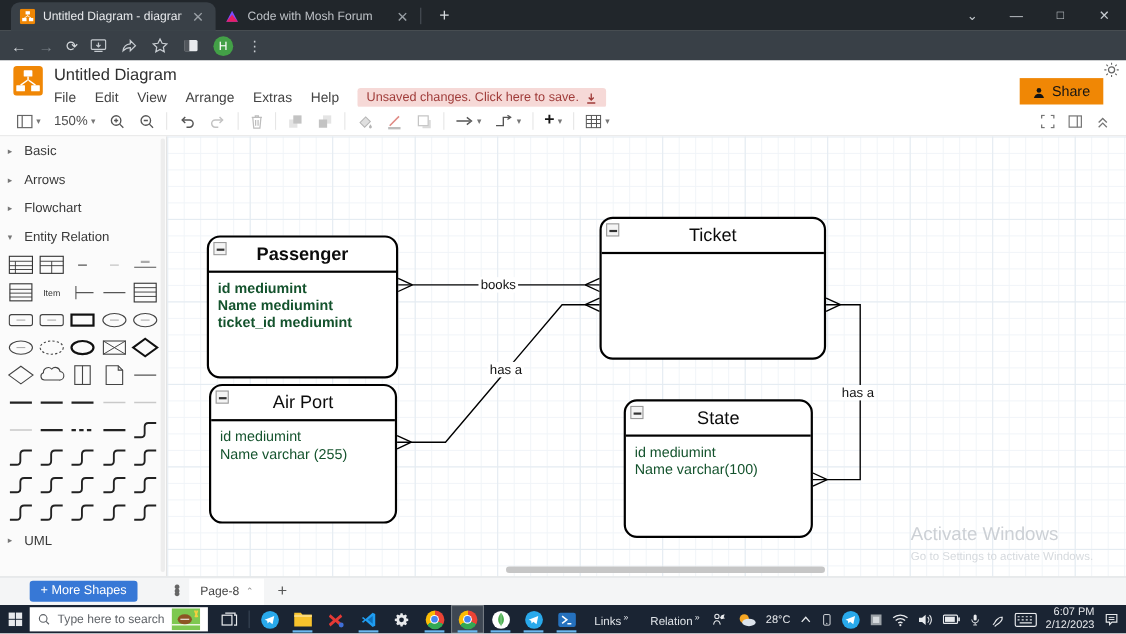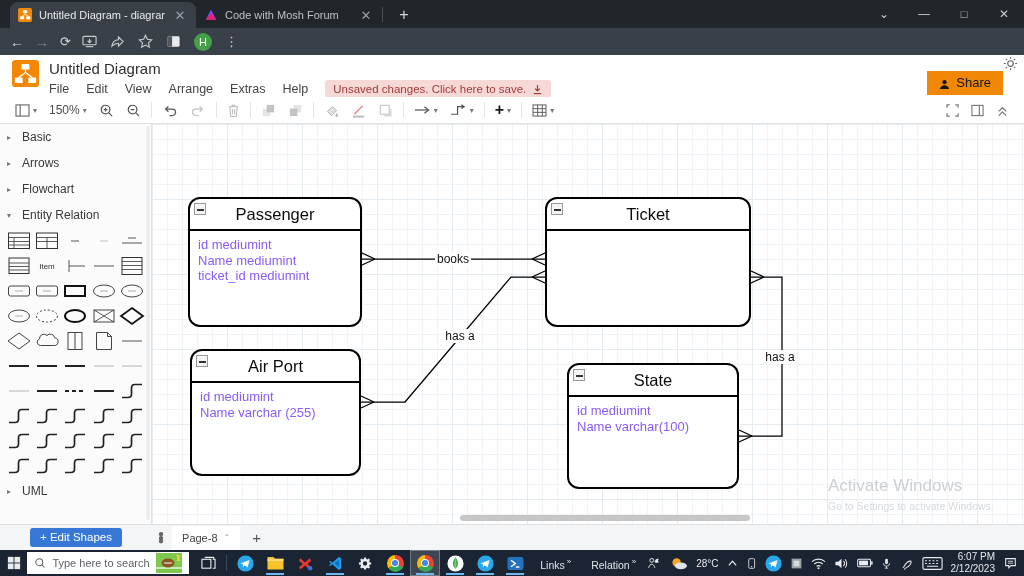--- a/index.html
+++ b/index.html
@@ -52,21 +52,21 @@
   
   #canvas{position:absolute;top:124px;left:152px;width:872px;height:400px;background:#fff;
     background-image:
       linear-gradient(#e4ebf1 1px,transparent 1px),linear-gradient(90deg,#e4ebf1 1px,transparent 1px),
       linear-gradient(#f0f4f8 1px,transparent 1px),linear-gradient(90deg,#f0f4f8 1px,transparent 1px);
     background-size:75px 75px,75px 75px,15px 15px,15px 15px;overflow:hidden}
   .entity{position:absolute;background:#fff;border:2px solid #000;border-radius:12px}
   .entity-title{height:32px;border-bottom:2px solid #000;display:flex;align-items:center;justify-content:center;font-size:16.5px;color:#0c0c0c;position:relative}
   .collapse-box{position:absolute;left:4px;top:4px;width:12px;height:12px;border:1px solid #999;background:#f4f4f4}
   .collapse-box i{position:absolute;left:2px;top:5px;width:7px;height:1.5px;background:#333}
-  .entity-rows{padding:6px 8px 0 8px;font-size:13px;line-height:15.5px;color:#8b5cf6;white-space:pre}
+  .entity-rows{padding:6px 8px 0 8px;font-size:13px;line-height:15.5px;color:#14532d;white-space:pre}
   .edge-label{position:absolute;background:#fff;padding:0 2px;font-size:12px;color:#111;transform:translate(-50%,-50%)}
   #watermark{position:absolute;left:676px;top:352px;color:#ccd0d5}
   #watermark .wm1{font-size:17px}
   #watermark .wm2{font-size:10.5px;color:#d6dade;margin-top:4px}
   #hscroll{position:absolute;left:308px;top:391px;width:290px;height:6px;background:#c6c6c6;border-radius:3px}
 
   
   #footer{position:absolute;top:524px;left:0;right:0;height:26px;background:#f4f5f6;border-top:1px solid #dcdfe2;display:flex;align-items:center}
   #footer-left{width:152px;display:flex;justify-content:center}
   #more-shapes{background:#3778d6;color:#fff;font-size:11.5px;padding:3px 10px 4px;border-radius:3px;white-space:nowrap}
@@ -631,21 +631,21 @@
       <path d="M210 129L223 135M210 141L223 135" fill="none" stroke="#000" stroke-width="1.25"></path>
       <path d="M393 129L380 135M393 141L380 135" fill="none" stroke="#000" stroke-width="1.25"></path>
       <polyline points="209,278 253,278 359,153 393,153" fill="none" stroke="#000" stroke-width="1.25"></polyline>
       <path d="M209 272L222 278M209 284L222 278" fill="none" stroke="#000" stroke-width="1.25"></path>
       <path d="M393 147L380 153M393 159L380 153" fill="none" stroke="#000" stroke-width="1.25"></path>
       <polyline points="599,153 630,153 630,312 587,312" fill="none" stroke="#000" stroke-width="1.25"></polyline>
       <path d="M599 147L612 153M599 159L612 153" fill="none" stroke="#000" stroke-width="1.25"></path>
       <path d="M587 306L600 312M587 318L600 312" fill="none" stroke="#000" stroke-width="1.25"></path>
     </svg>
   <div id="entities">
-      <div class="entity" style="left: 36px; top: 73px; width: 174px; height: 130px;">
+      <div class="entity" style="left: 36px; top: 90px; width: 174px; height: 130px; font-weight: bold;">
         <div class="entity-title">
       <span class="collapse-box">
             <i></i>
           </span>
       <span>Passenger</span>
     </div>
     <div class="entity-rows"><div>id mediumint</div><div>Name mediumint</div><div>ticket_id mediumint</div></div>
       </div>
       <div class="entity" style="left: 393px; top: 73px; width: 206px; height: 130px;">
         <div class="entity-title">
@@ -681,21 +681,21 @@
     </div>
   <div id="watermark">
     <div class="wm1">Activate Windows</div>
     <div class="wm2">Go to Settings to activate Windows.</div>
   </div>
   <div id="hscroll"></div>
 </div>
 
 <div id="footer">
   <div id="footer-left">
-    <span id="more-shapes">+ Edit Shapes</span>
+    <span id="more-shapes">+ More Shapes</span>
   </div>
   <span id="page-handle">●<br>●<br>●</span>
   <span id="page-tab">
     <span>Page-8</span>
     <span class="caret">⌃</span>
   </span>
   <span id="add-page">+</span>
 </div>
 
 <div id="taskbar">

